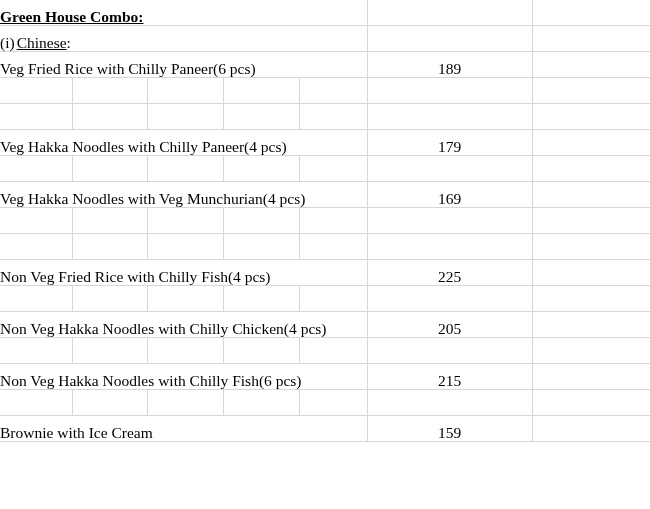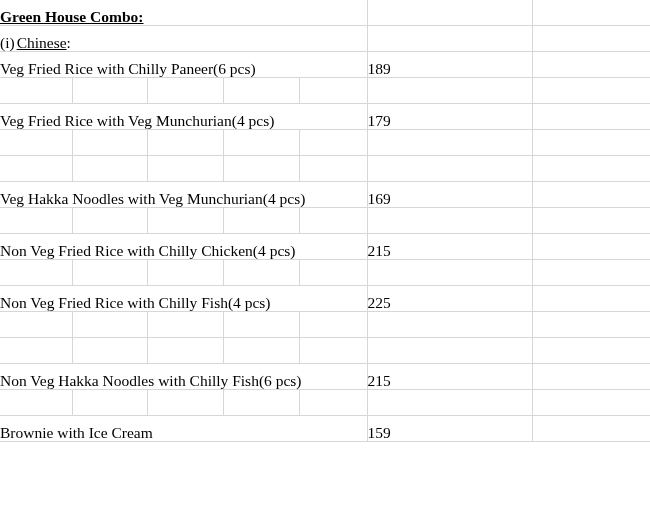--- a/index.html
+++ b/index.html
@@ -48,21 +48,21 @@
     padding-left: 2px;
     background: transparent;
     margin-top: 15px;
   }
   .label span {
     display: inline-block;
     background: #ffffff;
     padding-right: 2px;
   }
   .price {
-    text-align: left;
+    text-align: center;
     padding-right: 20px;
     font-size: 15px;
   }
   .hdr span {
     font-weight: bold;
     text-decoration: underline;
   }
   .sub span {
     text-decoration: none;
   }
@@ -104,35 +104,35 @@
     <tr class="spacer">
       <td></td>
         <td></td>
         <td></td>
         <td></td>
         <td></td>
         <td></td>
         <td></td>
     </tr>
 
-    <tr>
-      <td class="label" colspan="5"><span>Veg Fried Rice with Veg Munchurian(4 pcs)</span></td>
+    <tr class="spacer">
+      <td></td>
+        <td></td>
+        <td></td>
+        <td></td>
+        <td></td>
+        <td></td>
+        <td></td>
+    </tr>
+
+    <tr>
+      <td class="label" colspan="5"><span>Veg Hakka Noodles with Chilly Paneer(4 pcs)</span></td>
       <td class="price">179</td>
       <td></td>
     </tr>
-    <tr class="spacer">
-      <td></td>
-        <td></td>
-        <td></td>
-        <td></td>
-        <td></td>
-        <td></td>
-        <td></td>
-    </tr>
-
     <tr class="spacer">
       <td></td>
         <td></td>
         <td></td>
         <td></td>
         <td></td>
         <td></td>
         <td></td>
     </tr>
 
@@ -144,25 +144,20 @@
     <tr class="spacer">
       <td></td>
         <td></td>
         <td></td>
         <td></td>
         <td></td>
         <td></td>
         <td></td>
     </tr>
 
-    <tr>
-      <td class="label" colspan="5"><span>Non Veg Fried Rice with Chilly Chicken(4 pcs)</span></td>
-      <td class="price">215</td>
-      <td></td>
-    </tr>
     <tr class="spacer">
       <td></td>
         <td></td>
         <td></td>
         <td></td>
         <td></td>
         <td></td>
         <td></td>
     </tr>
 
@@ -174,20 +169,25 @@
     <tr class="spacer">
       <td></td>
         <td></td>
         <td></td>
         <td></td>
         <td></td>
         <td></td>
         <td></td>
     </tr>
 
+    <tr>
+      <td class="label" colspan="5"><span>Non Veg Hakka Noodles with Chilly Chicken(4 pcs)</span></td>
+      <td class="price">205</td>
+      <td></td>
+    </tr>
     <tr class="spacer">
       <td></td>
         <td></td>
         <td></td>
         <td></td>
         <td></td>
         <td></td>
         <td></td>
     </tr>
 

